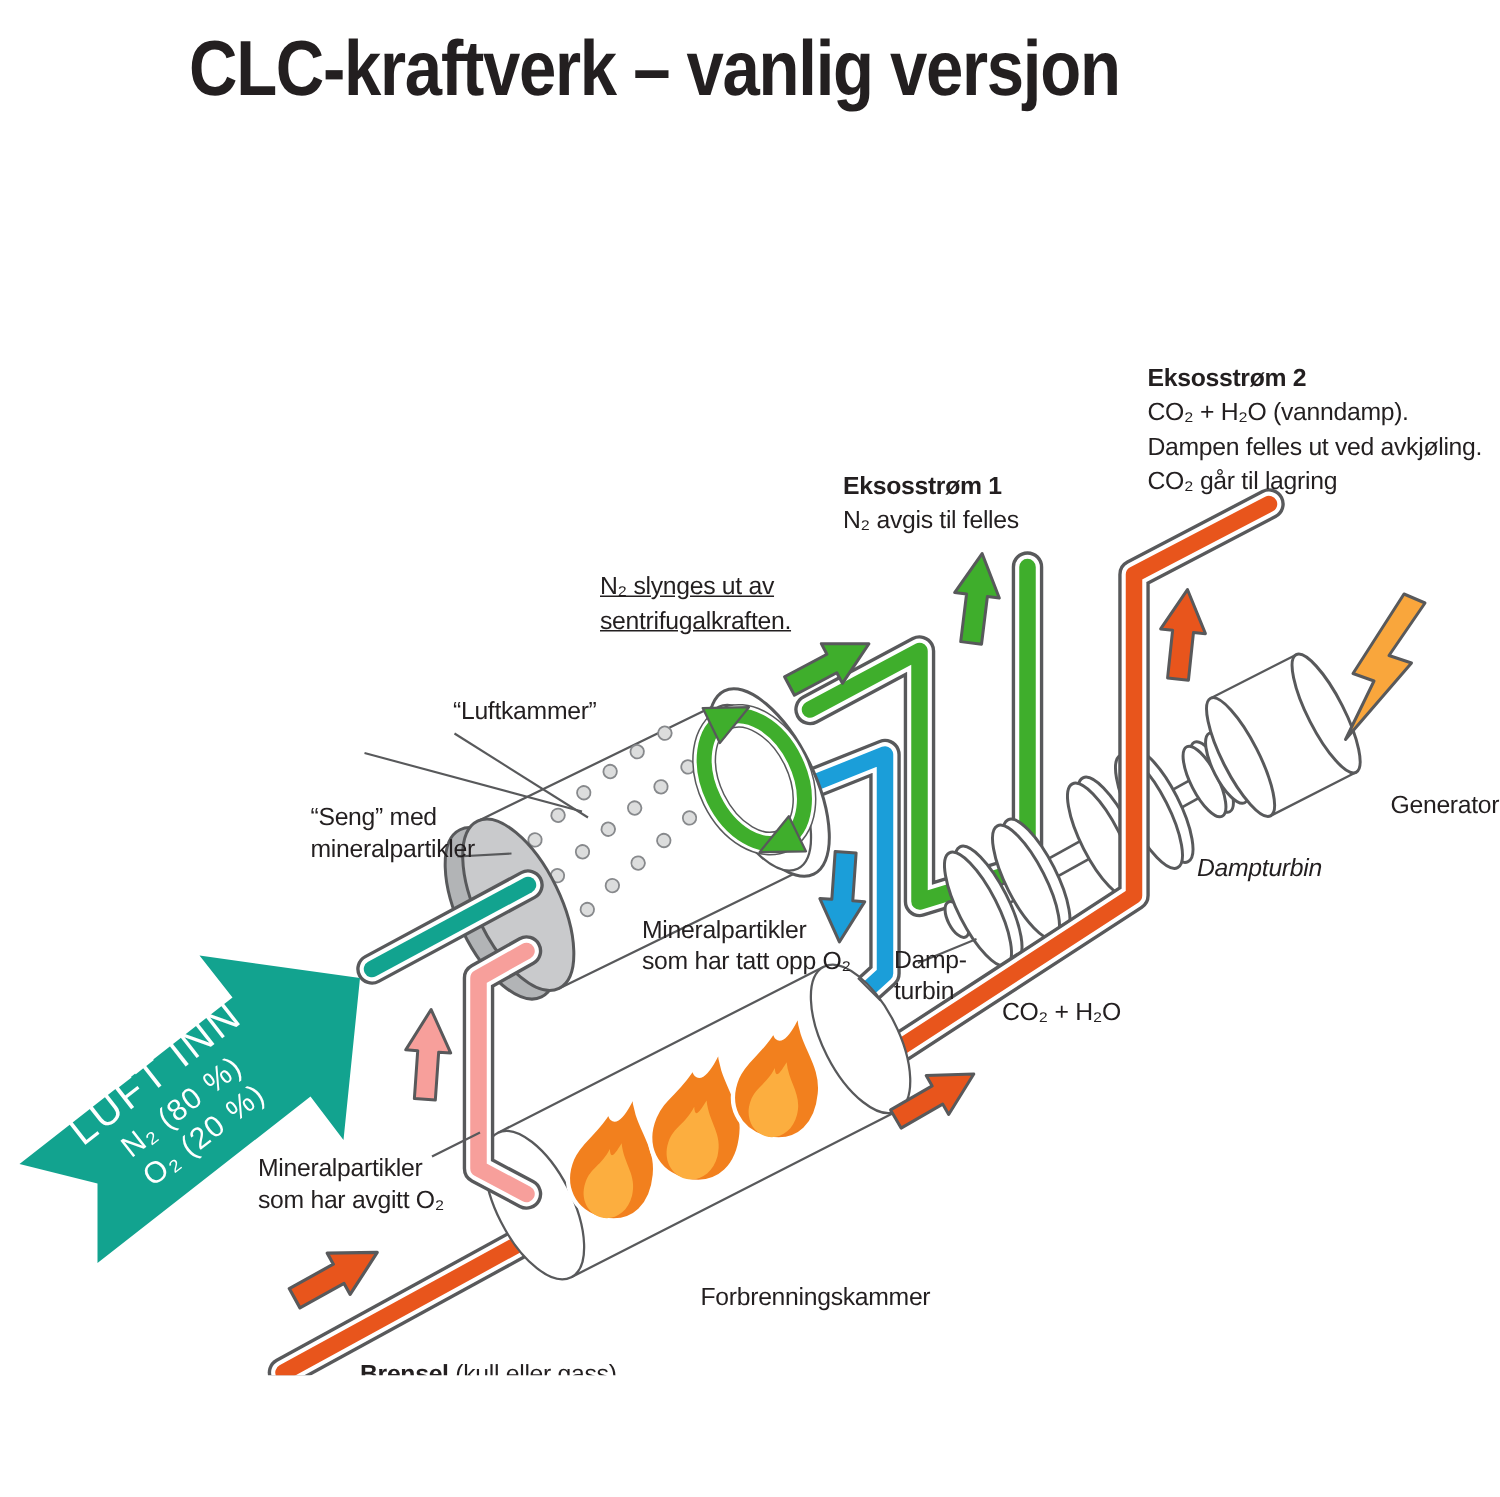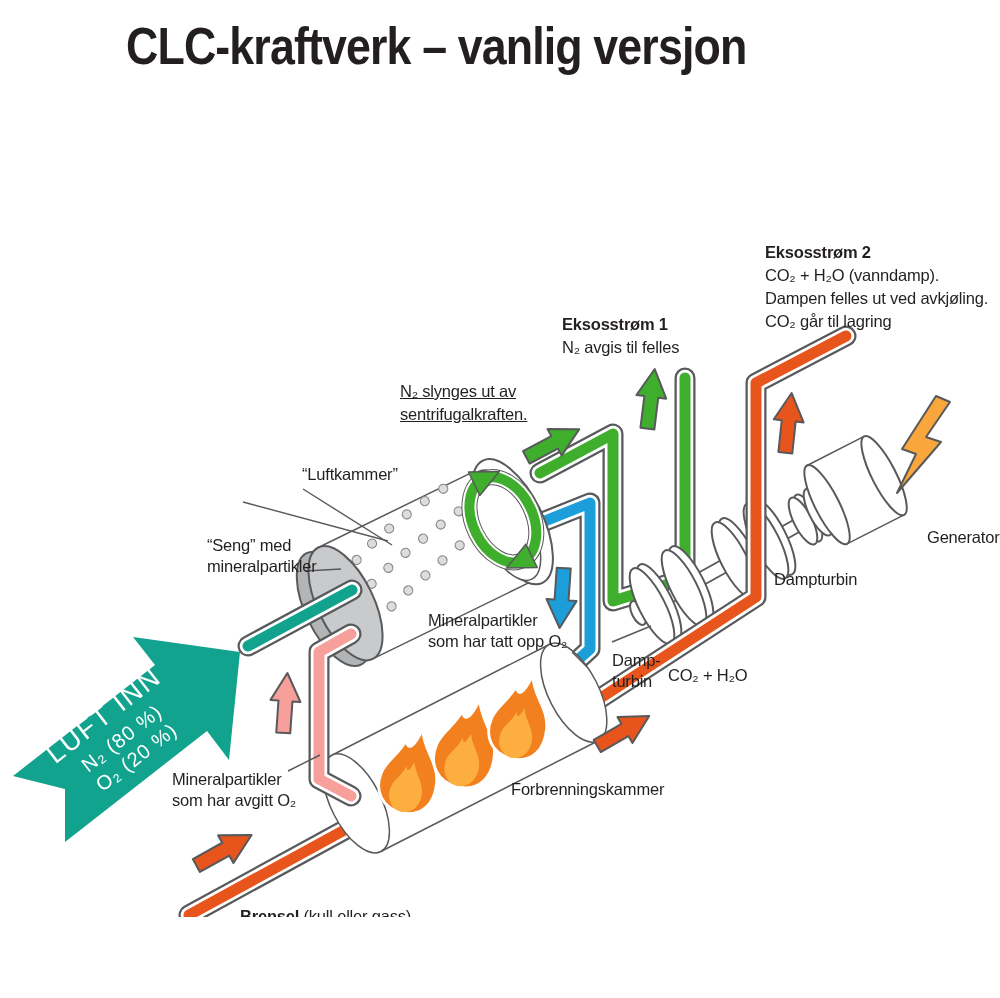--- a/index.html
+++ b/index.html
@@ -215,41 +215,41 @@
 <div class="lbl tight" style="left:183px;top:535px;margin-left:24px;">
   <div>“Seng” med</div>
   <div>mineralpartikler</div>
 </div>
 
 <div class="lbl tight" style="left:428px;top:610px;">
   <div>Mineralpartikler</div>
   <div>som har tatt opp O₂</div>
 </div>
 
-<div class="lbl tight" style="left:612px;top:630px;margin-top:20px;">
+<div class="lbl tight" style="left:596px;top:630px;">
   <div>Damp-</div>
   <div>turbin</div>
 </div>
 
-<div class="lbl" style="left:774px;top:568px;">Dampturbin</div>
+<div class="lbl" style="left:798px;top:568px;font-style:italic;">Dampturbin</div>
 
 <div class="lbl" style="left:883px;top:526px;margin-left:44px;">Generator</div>
 
 <div class="lbl" style="left:668px;top:664px;">CO₂ + H₂O</div>
 
 <div id="luft-inn-text">
   <div class="big">LUFT INN</div>
   <div class="sm">N₂ (80 %)</div>
   <div class="sm">O₂ (20 %)</div>
 </div>
 
 <div class="lbl tight" style="left:172px;top:769px;">
   <div>Mineralpartikler</div>
   <div>som har avgitt O₂</div>
 </div>
 
-<div class="lbl b" style="left:467px;top:778px;margin-left:44px;">Forbrenningskammer</div>
+<div class="lbl b" style="left:467px;top:854px;">Forbrenningskammer</div>
 
 <div class="lbl" style="left:240px;top:905px;">
   <span class="b">Brensel</span><span> (kull eller gass)</span>
 </div>
 
 </div>
 
 </body></html>

